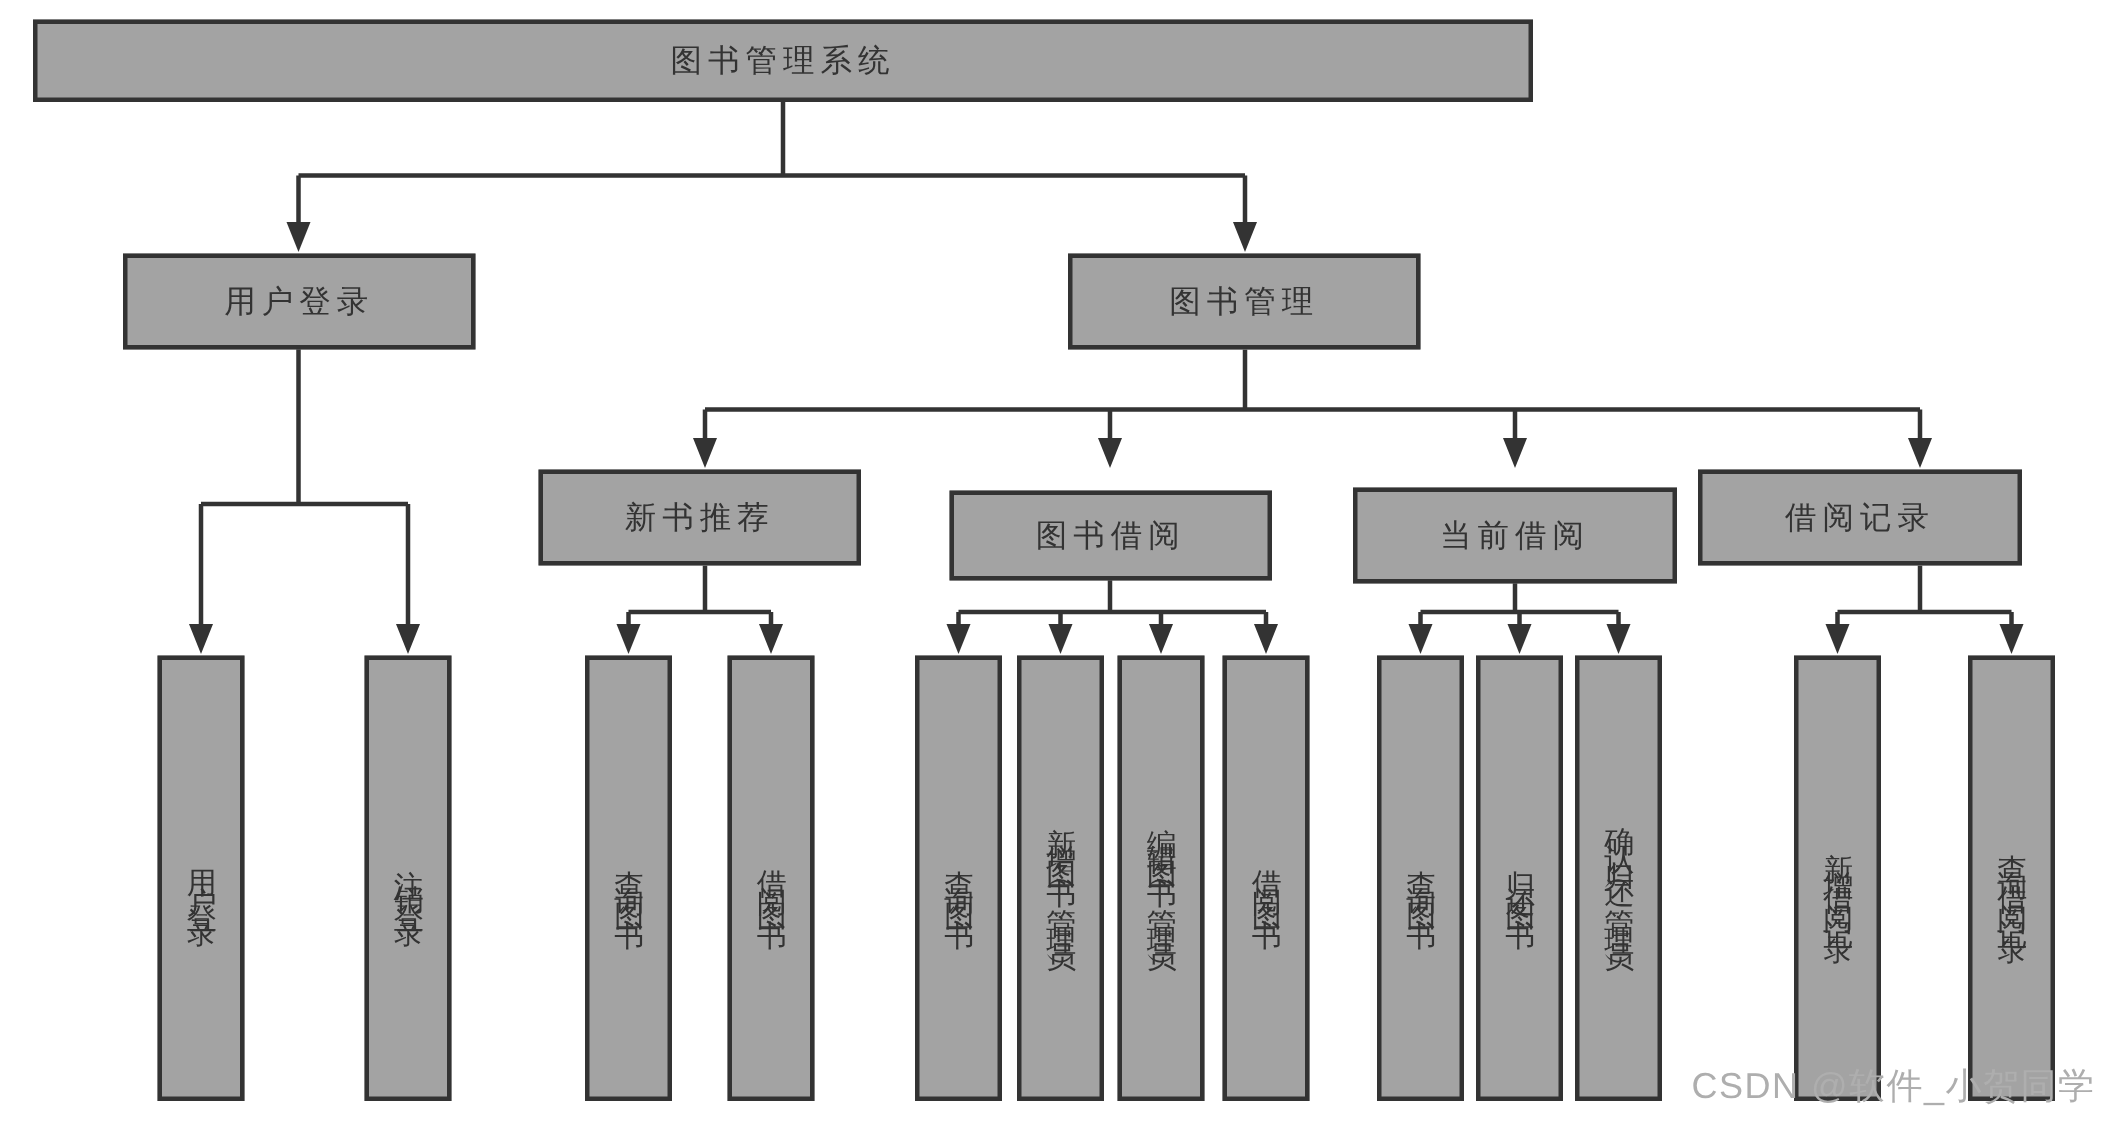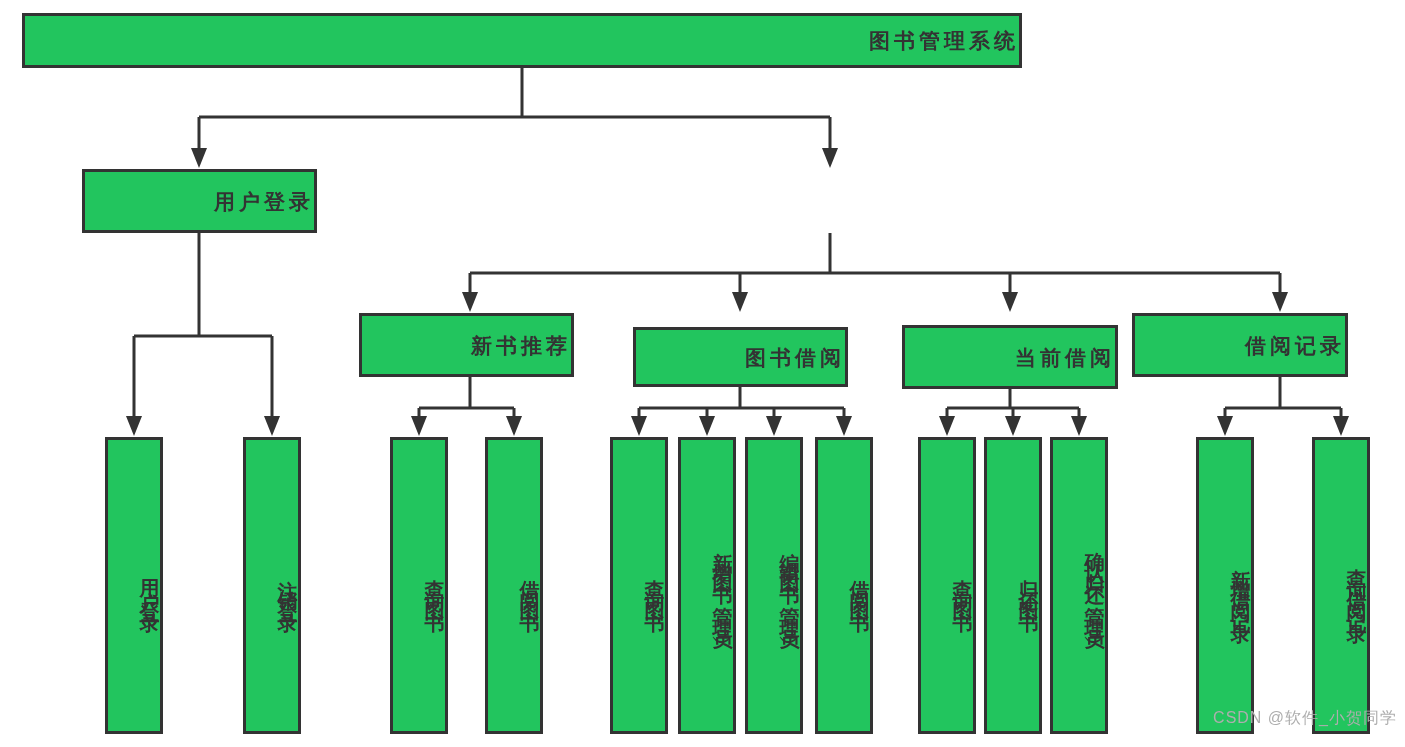--- a/index.html
+++ b/index.html
@@ -21,26 +21,25 @@
   .connector-path {
     stroke: var(--line, #333333);
     stroke-width: 3;
     fill: none;
   }
   .arrow { fill: var(--line, #333333); }
   .node {
     position: absolute;
     box-sizing: border-box;
     border: 3px solid var(--line, #333333);
-    background: #22c55e;
+    background: #a3a3a3;
     display: flex;
     align-items: center;
-    justify-content: flex-end;
+    justify-content: center;
     z-index: 2;
-    font-weight: bold;
   }
   .hlabel {
     color: var(--text, #333333);
     font-size: 21px;
     letter-spacing: 4px;
     white-space: nowrap;
     line-height: 1;
   }
   .vtext {
     writing-mode: vertical-rl;
@@ -50,21 +49,21 @@
     letter-spacing: 11px;
     line-height: 1;
     white-space: nowrap;
   }
   .watermark {
     position: absolute;
     top: 708px;
     right: 8px;
     z-index: 5;
     color: var(--wm, #adadad);
-    font-size: 16px;
+    font-size: 24px;
     letter-spacing: 1px;
     white-space: nowrap;
   }
 </style>
 </head>
 <body>
 
 <div class="canvas" style="--line: #333333; --text: #333333; --wm: #aeaeae; --bg: #ffffff;">
 
   <svg class="connector-svg" viewBox="0 0 1405 747" xmlns="http://www.w3.org/2000/svg">
@@ -96,20 +95,23 @@
     <polygon class="arrow" points="1217,416 1233,416 1225,436"></polygon>
     <polygon class="arrow" points="1333,416 1349,416 1341,436"></polygon>
   </svg>
 
   <div class="node" style="left:22px; top:13px; width:1000px; height:55px;">
     <span class="hlabel">图书管理系统</span>
   </div>
 
   <div class="node" style="left:82px; top:169px; width:235px; height:64px;">
     <span class="hlabel">用户登录</span>
+  </div>
+  <div class="node" style="left:712px; top:169px; width:235px; height:64px;">
+    <span class="hlabel">图书管理</span>
   </div>
 
   <div class="node" style="left:359px; top:313px; width:215px; height:64px;">
     <span class="hlabel">新书推荐</span>
   </div>
   <div class="node" style="left:633px; top:313px; width:215px; height:60px;margin-top:14px;">
     <span class="hlabel">图书借阅</span>
   </div>
   <div class="node" style="left:902px; top:313px; width:216px; height:64px;margin-top:12px;">
     <span class="hlabel">当前借阅</span>

